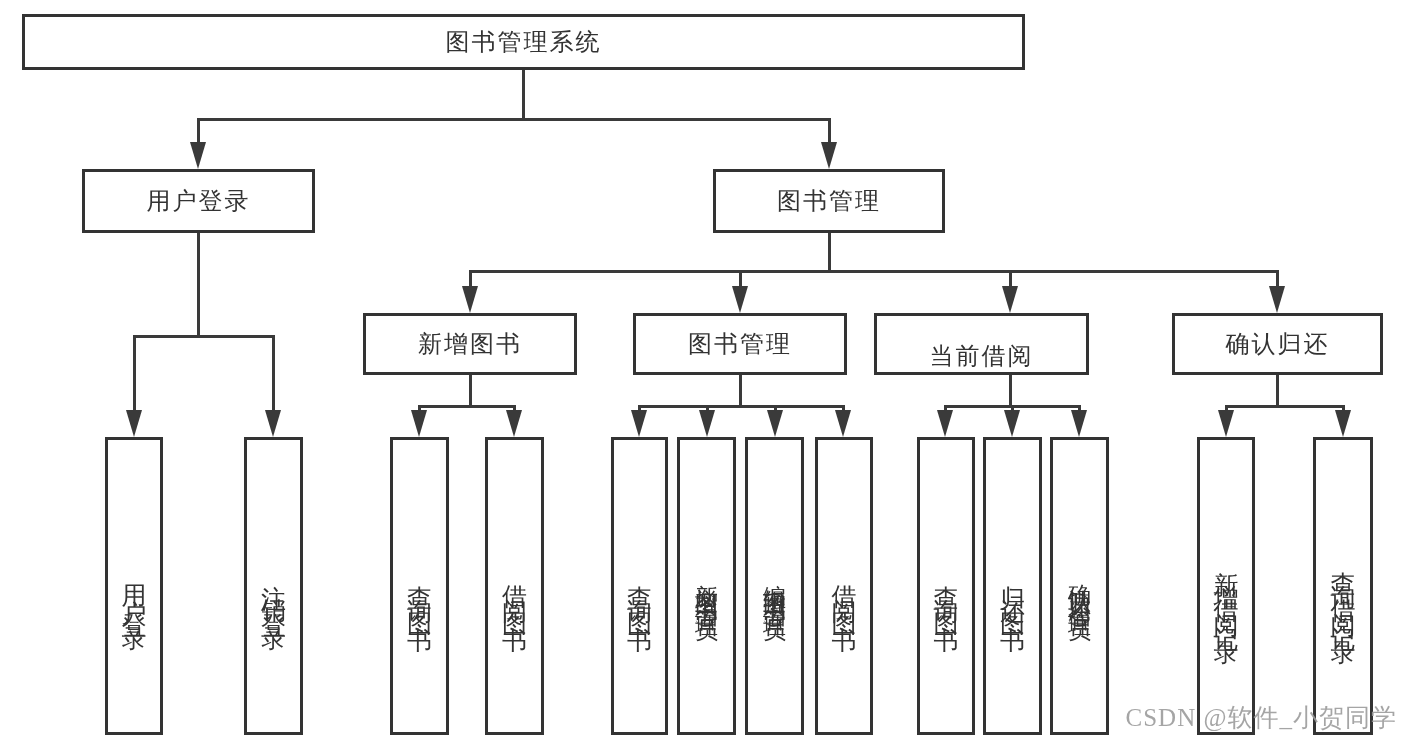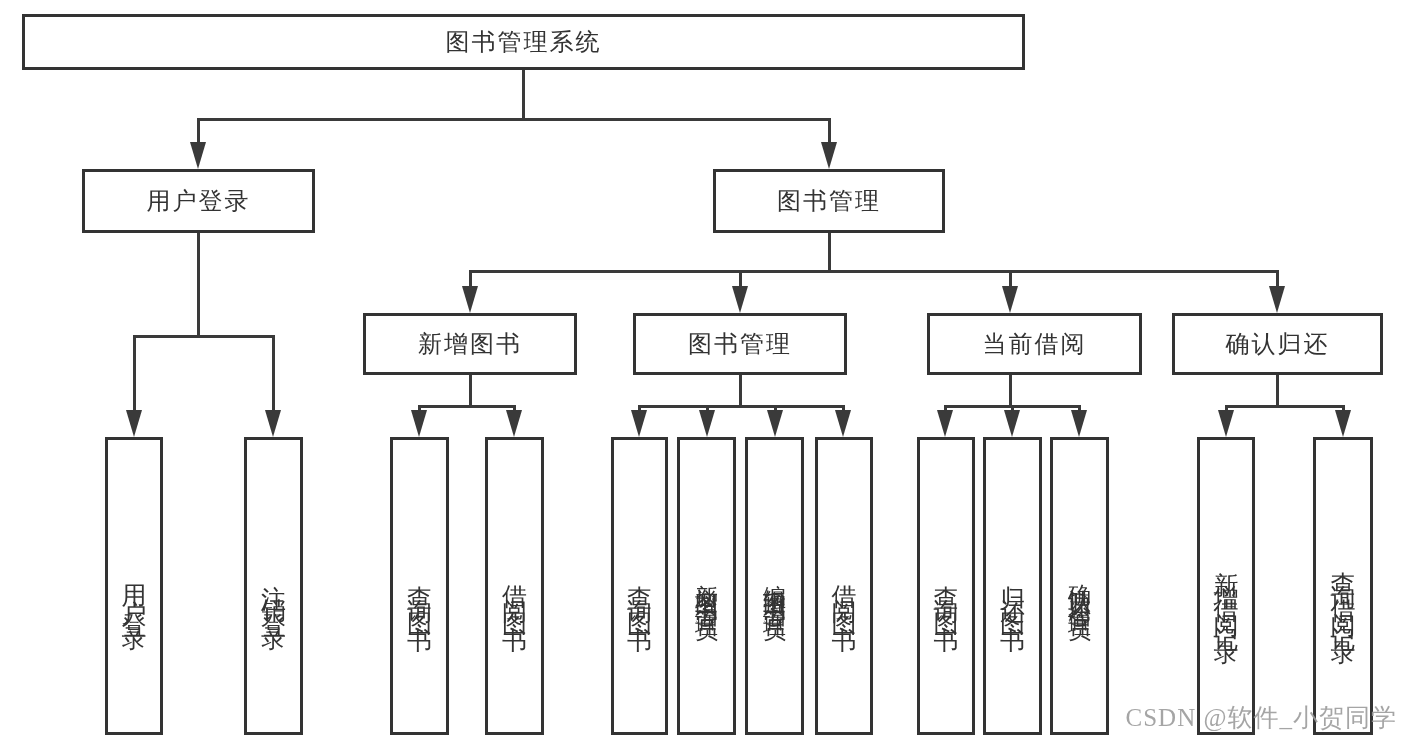--- a/index.html
+++ b/index.html
@@ -136,21 +136,21 @@
       </div>
       <div class="node h" style="left: 713px; top: 169px; width: 232px; height: 64px;">
         <span class="lbl">图书管理</span>
       </div>
       <div class="node h" style="left: 363px; top: 313px; width: 214px; height: 62px;">
         <span class="lbl">新增图书</span>
       </div>
       <div class="node h" style="left: 633px; top: 313px; width: 214px; height: 62px;">
         <span class="lbl">图书管理</span>
       </div>
-      <div class="node h" style="left: 927px; top: 313px; width: 215px; height: 62px;">
+      <div class="node h" style="left: 874px; top: 313px; width: 215px; height: 62px; align-items: flex-end;">
         <span class="lbl">当前借阅</span>
       </div>
       <div class="node h" style="left: 1172px; top: 313px; width: 211px; height: 62px;">
         <span class="lbl">确认归还</span>
       </div>
       <div class="node v" style="left: 105px; top: 437px; width: 58px; height: 298px;">
         <span class="lbl">用户登录</span>
       </div>
       <div class="node v" style="left: 244px; top: 437px; width: 59px; height: 298px;">
         <span class="lbl">注销登录</span>

